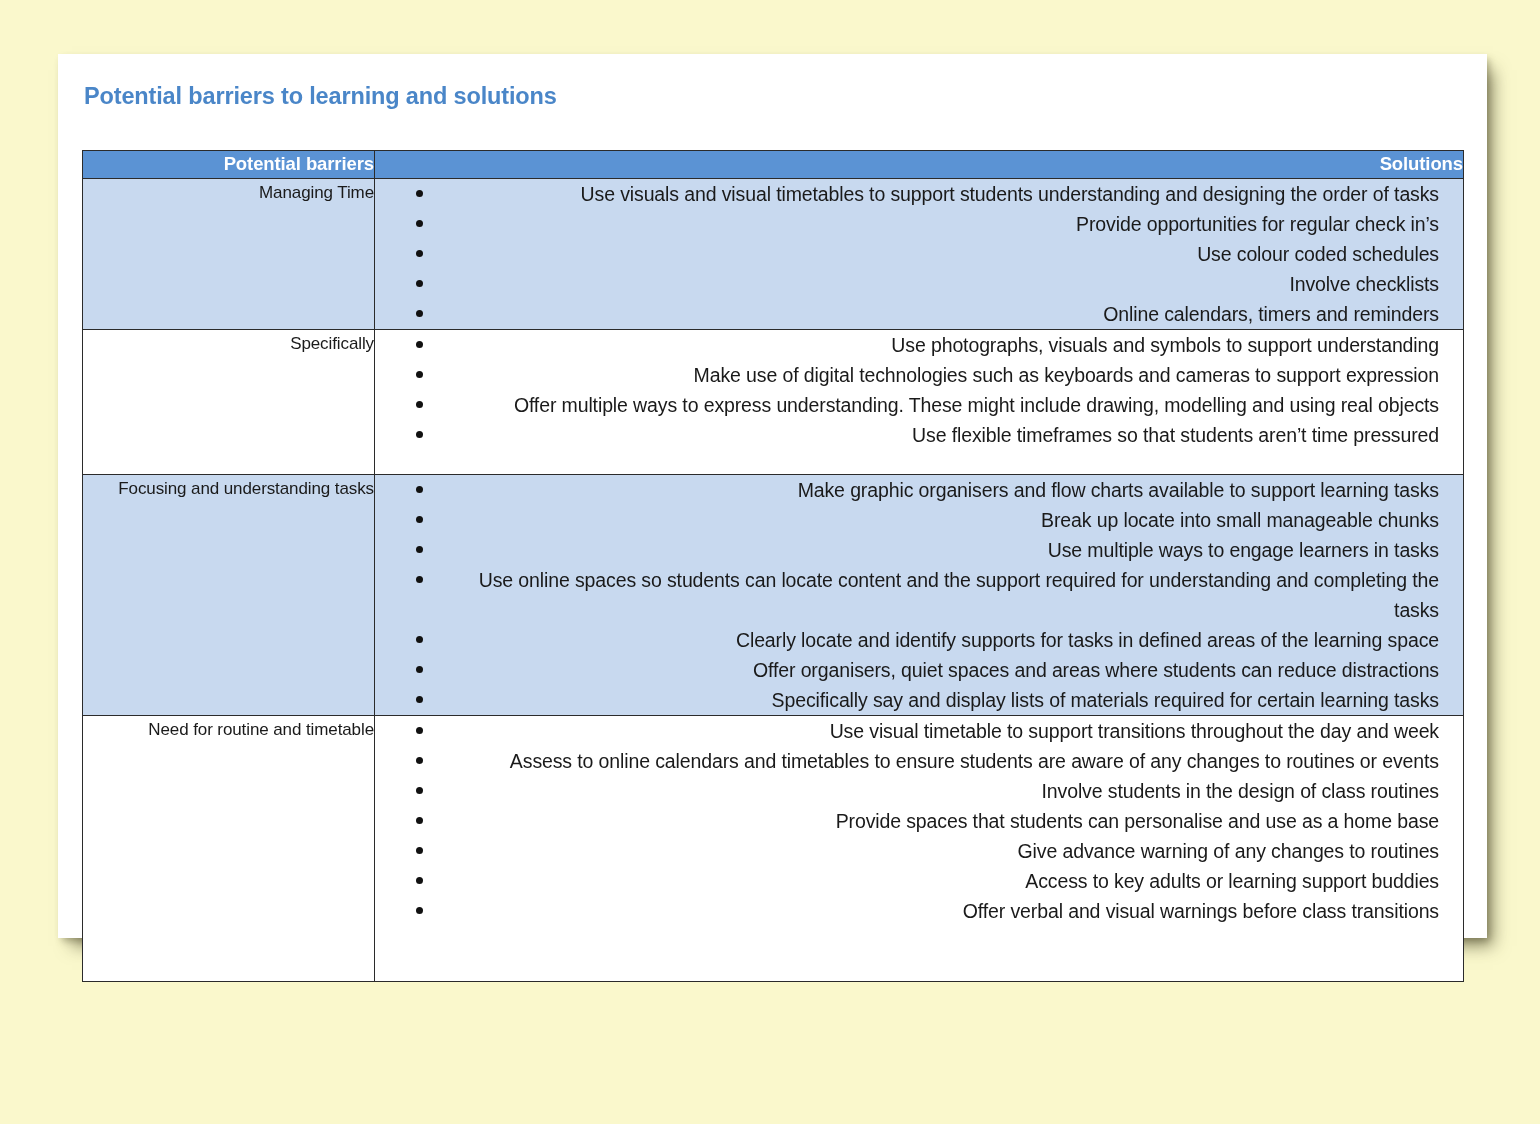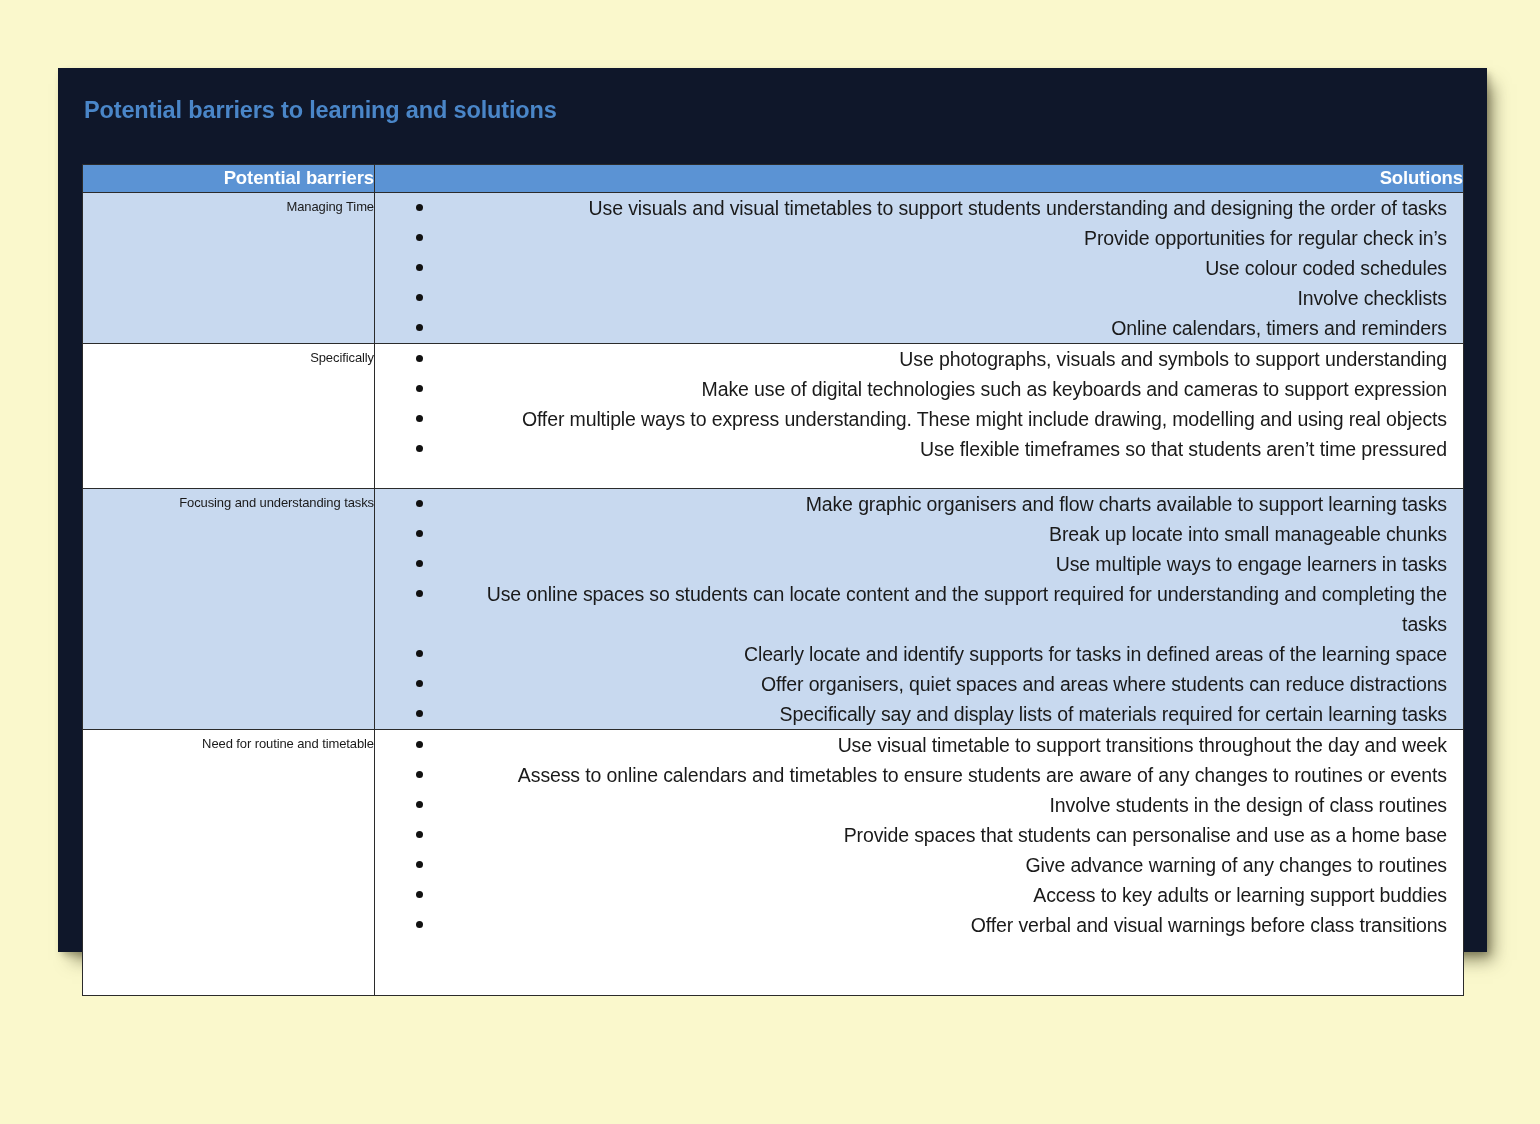--- a/index.html
+++ b/index.html
@@ -18,24 +18,24 @@
     position: relative;
     width: 1540px;
     height: 1124px;
     background: #FAF8CC;
   }
 
   
   #doc-card {
     position: absolute;
     left: 58px;
-    top: 68px;
+    top: 54px;
     width: 1429px;
     height: 884px;
-    background: #0f172a;
+    background: #ffffff;
     box-shadow: 10px 12px 16px -4px rgba(60,58,30,0.55),
                 3px 4px 7px -1px rgba(70,66,35,0.35);
   }
 
   
   #page-title {
     position: absolute;
     left: 26px;
     top: 29px;
     font-size: 23.5px;
@@ -76,21 +76,21 @@
   .thead-row th .hcell {
     padding: 2px 0 3px 11px;
   }
 
   
   col.col-barrier { width: 292px; }
   col.col-solution { width: 1089px; }
 
   
   .barrier-cell {
-    font-size: 13px;
+    font-size: 17px;
     color: #1A1A1A;
     line-height: 28.5px;
     padding: 5px 8px 8px 11px;
     letter-spacing: -0.1px;
   }
 
   .solution-cell {
     padding: 5px 10px 9px 0;
   }
 
@@ -98,21 +98,21 @@
     list-style: none;
     margin: 0;
     padding: 0;
   }
   .bullet-list li {
     position: relative;
     font-size: 19.5px;
     color: #1A1A1A;
     line-height: 30px;
     padding-left: 72px;
-    padding-right: 16px;
+    padding-right: 24px;
     letter-spacing: -0.12px;
   }
   .bullet-list li .bullet-dot {
     position: absolute;
     left: 41px;
     top: 11px;
     width: 7px;
     height: 7px;
     border-radius: 50%;
     background: #111111;

